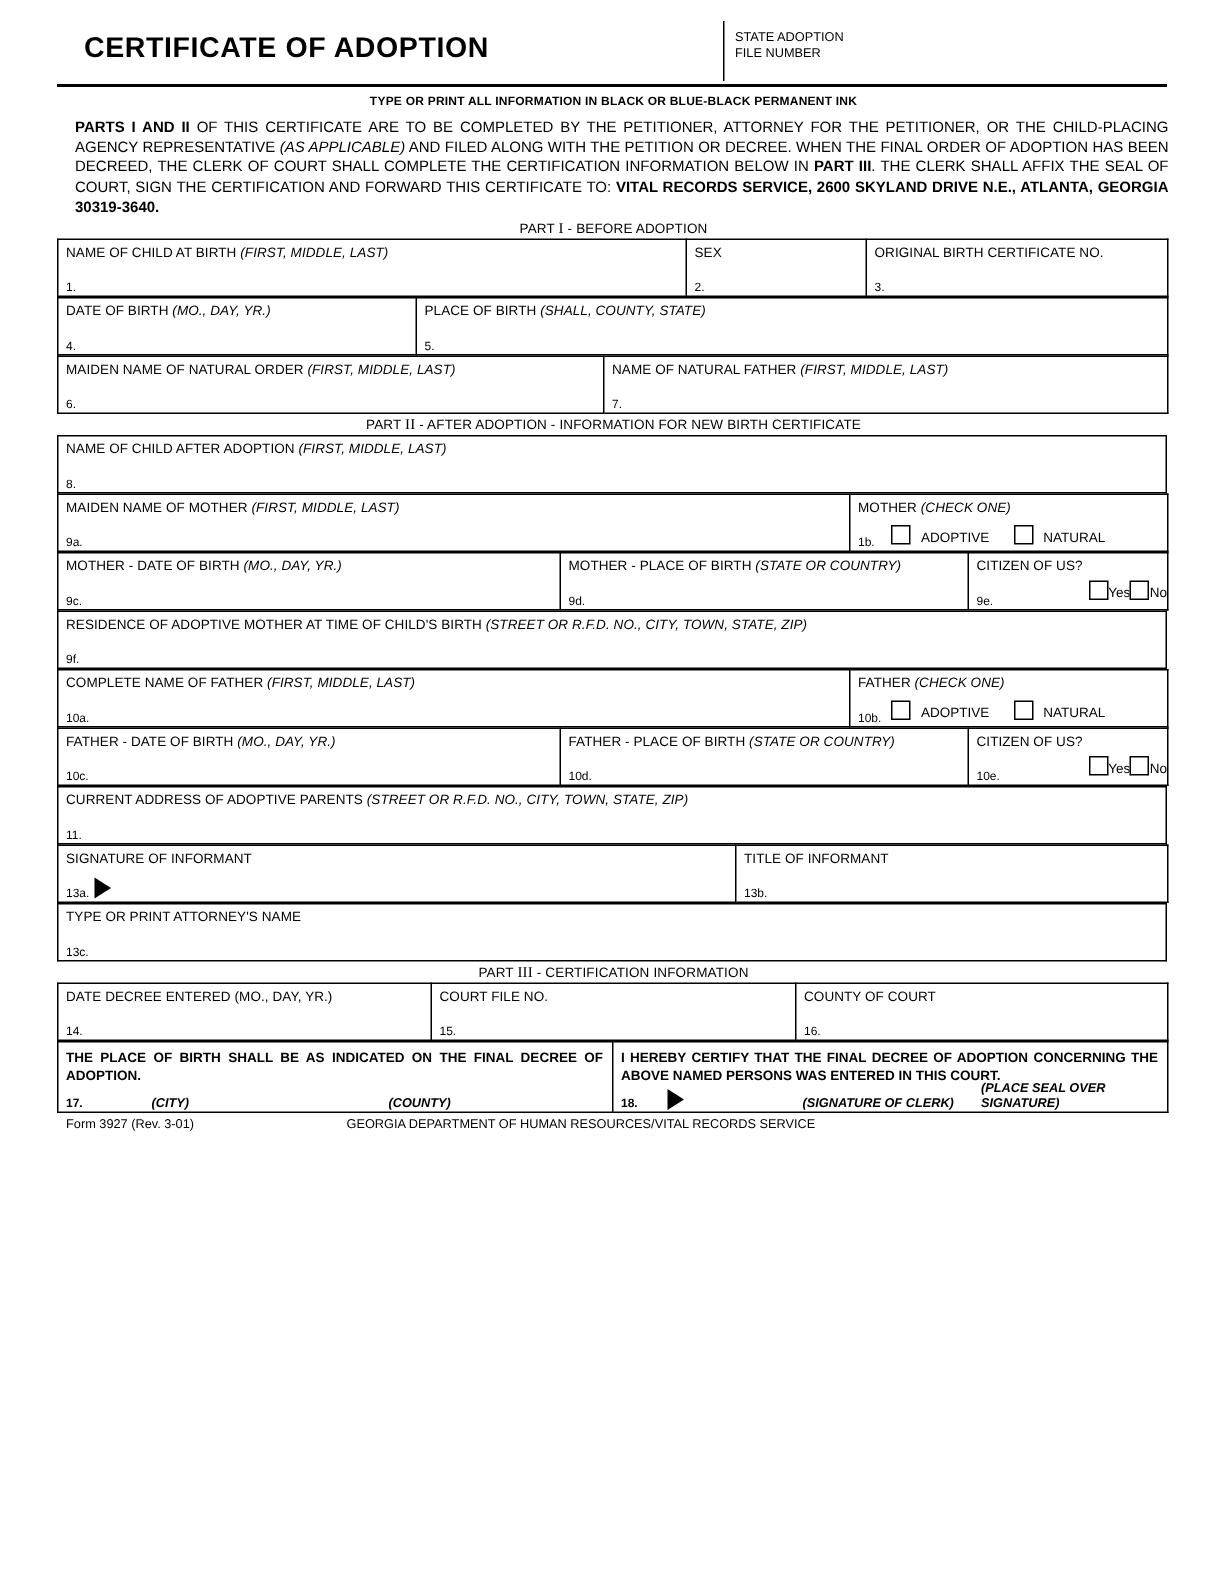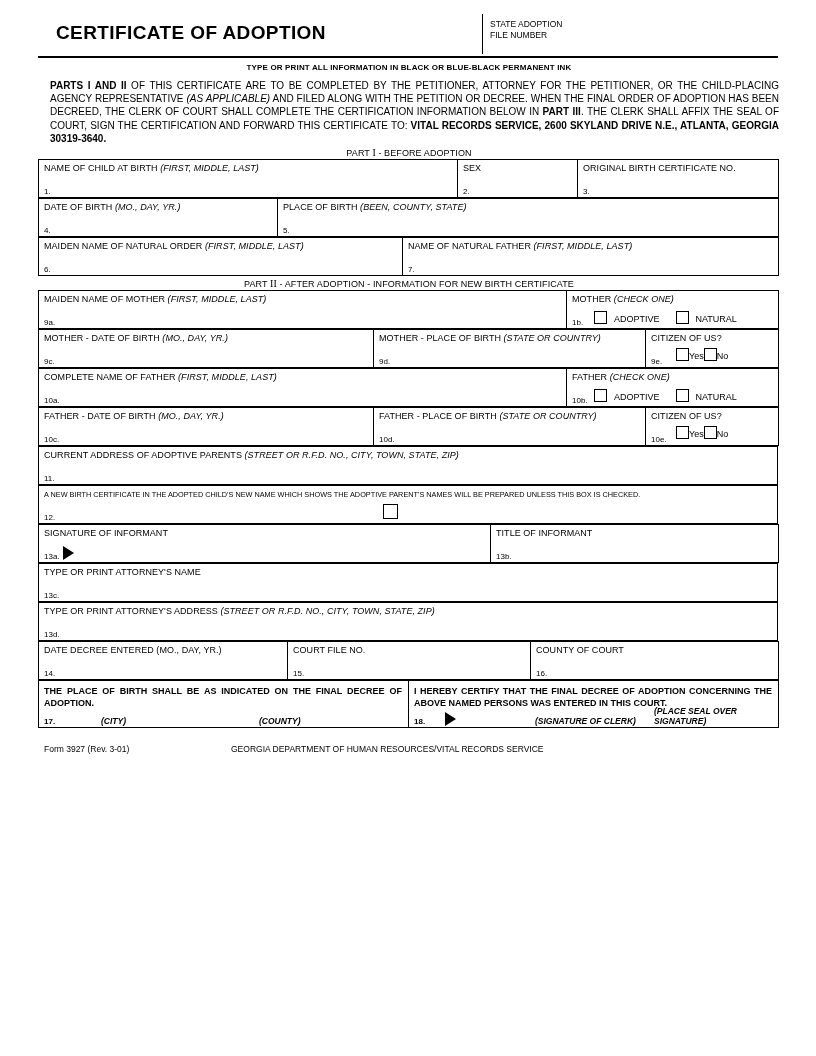--- a/index.html
+++ b/index.html
@@ -56,39 +56,39 @@
   .h46{height:46px;font-weight:bold;}
 
   
   .cbx{
     display:inline-block;width:11px;height:11px;border:1px solid #000;
     vertical-align:-2px;background:#fff;
   }
   .chkrow{font-size:9px;margin-top:6px;padding-left:22px;white-space:nowrap;}
   .chkrow .gap{display:inline-block;width:16px;}
   .chkrow .gap-s{display:inline-block;width:7px;}
-  .chkrow-s{font-size:9px;margin-top:4px;padding-left:25px;white-space:nowrap;}
+  .chkrow-s{font-size:9px;margin-top:4px;padding-left:25px;white-space:nowrap;text-align:right;}
 
   
   .arrow{
     position:absolute;left:24px;bottom:2px;width:0;height:0;
     border-top:7px solid transparent;border-bottom:7px solid transparent;
     border-left:11px solid #000;
   }
   .arrow2{
     position:absolute;left:36px;bottom:1px;width:0;height:0;
     border-top:7px solid transparent;border-bottom:7px solid transparent;
     border-left:11px solid #000;
   }
 
   .certtxt{font-size:9px;line-height:12px;padding:4px 6px 0 5px;text-align:justify;}
   .italfoot{font-size:8.5px;font-style:italic;position:absolute;bottom:1px;}
 
   .footer{
-    position:relative;margin-top:16px;height:14px;font-size:8.5px;
+    position:relative;margin-top:2px;height:14px;font-size:8.5px;
   }
   .footer .fleft{position:absolute;left:6px;top:0;}
   .footer .fcenter{position:absolute;left:193px;top:0;}
 </style>
 </head>
 <body>
 
 <div class="page">
  <div class="sheet">
 
@@ -146,21 +146,21 @@
     <tbody>
           <tr>
       <td>
         <div class="cell h34">
           <div class="lbl"><span>DATE OF BIRTH </span><i>(MO., DAY, YR.)</i></div>
           <div class="num">4.</div>
         </div>
       </td>
       <td>
         <div class="cell h34">
-          <div class="lbl"><span>PLACE OF BIRTH </span><i>(BEEN, COUNTY, STATE)</i></div>
+          <div class="lbl"><span>PLACE OF BIRTH </span><i>(SHALL, COUNTY, STATE)</i></div>
           <div class="num">5.</div>
         </div>
       </td>
     </tr>
   </tbody>
       </table>
 
   <table class="tbl">
     <colgroup>
           <col style="width:364px">
@@ -179,20 +179,32 @@
           <div class="lbl"><span>NAME OF NATURAL FATHER </span><i>(FIRST, MIDDLE, LAST)</i></div>
           <div class="num">7.</div>
         </div>
       </td>
     </tr>
   </tbody>
       </table>
 
   <div class="partbar"><span>PART </span><span class="rn">II</span><span> - AFTER ADOPTION - INFORMATION FOR NEW BIRTH CERTIFICATE</span></div>
 
+  <table class="tbl">
+    <tbody>
+          <tr>
+      <td>
+        <div class="cell h34">
+          <div class="lbl"><span>NAME OF CHILD AFTER ADOPTION </span><i>(FIRST, MIDDLE, LAST)</i></div>
+          <div class="num">8.</div>
+        </div>
+      </td>
+    </tr>
+  </tbody>
+      </table>
 
   <table class="tbl">
     <colgroup>
           <col style="width:528px">
           <col style="width:212px">
         </colgroup>
     <tbody>
           <tr>
       <td>
         <div class="cell h34">
@@ -235,20 +247,32 @@
         <div class="cell h34">
           <div class="lbl">CITIZEN OF US?</div>
           <div class="chkrow-s"><span class="cbx"></span><span class="gap-s"></span><span>Yes</span><span class="gap-s"></span><span class="cbx"></span><span>No</span></div>
           <div class="num">9e.</div>
         </div>
       </td>
     </tr>
   </tbody>
       </table>
 
+  <table class="tbl">
+    <tbody>
+          <tr>
+      <td>
+        <div class="cell h34">
+          <div class="lbl"><span>RESIDENCE OF ADOPTIVE MOTHER AT TIME OF CHILD'S BIRTH </span><i>(STREET OR R.F.D. NO., CITY, TOWN, STATE, ZIP)</i></div>
+          <div class="num">9f.</div>
+        </div>
+      </td>
+    </tr>
+  </tbody>
+      </table>
 
   <table class="tbl">
     <colgroup>
           <col style="width:528px">
           <col style="width:212px">
         </colgroup>
     <tbody>
           <tr>
       <td>
         <div class="cell h34">
@@ -304,33 +328,20 @@
       <td>
         <div class="cell h34">
           <div class="lbl"><span>CURRENT ADDRESS OF ADOPTIVE PARENTS </span><i>(STREET OR R.F.D. NO., CITY, TOWN, STATE, ZIP)</i></div>
           <div class="num">11.</div>
         </div>
       </td>
     </tr>
   </tbody>
       </table>
 
-  <table class="tbl">
-    <tbody>
-          <tr>
-      <td>
-        <div class="cell h34" style="padding-left:5px;">
-          <div class="lbl" style="font-size:7.3px;letter-spacing:0;">A NEW BIRTH CERTIFICATE IN THE ADOPTED CHILD'S NEW NAME WHICH SHOWS THE ADOPTIVE PARENT'S NAMES WILL BE PREPARED UNLESS THIS BOX IS CHECKED.</div>
-          <div style="text-align:center;margin-top:3px;padding-right:40px;"><span class="cbx" style="width:13px;height:13px;"></span></div>
-          <div class="num">12.</div>
-        </div>
-      </td>
-    </tr>
-  </tbody>
-      </table>
 
   <table class="tbl">
     <colgroup>
           <col style="width:452px">
           <col style="width:288px">
         </colgroup>
     <tbody>
           <tr>
       <td>
         <div class="cell h34">
@@ -355,33 +366,22 @@
       <td>
         <div class="cell h34">
           <div class="lbl">TYPE OR PRINT ATTORNEY'S NAME</div>
           <div class="num">13c.</div>
         </div>
       </td>
     </tr>
   </tbody>
       </table>
 
-  <table class="tbl">
-    <tbody>
-          <tr>
-      <td>
-        <div class="cell h34">
-          <div class="lbl"><span>TYPE OR PRINT ATTORNEY'S ADDRESS </span><i>(STREET OR R.F.D. NO., CITY, TOWN, STATE, ZIP)</i></div>
-          <div class="num">13d.</div>
-        </div>
-      </td>
-    </tr>
-  </tbody>
-      </table>
-
+
+  <div class="partbar"><span>PART </span><span class="rn">III</span><span> - CERTIFICATION INFORMATION</span></div>
 
   <table class="tbl">
     <colgroup>
           <col style="width:249px">
           <col style="width:243px">
           <col style="width:248px">
         </colgroup>
     <tbody>
           <tr>
       <td>

